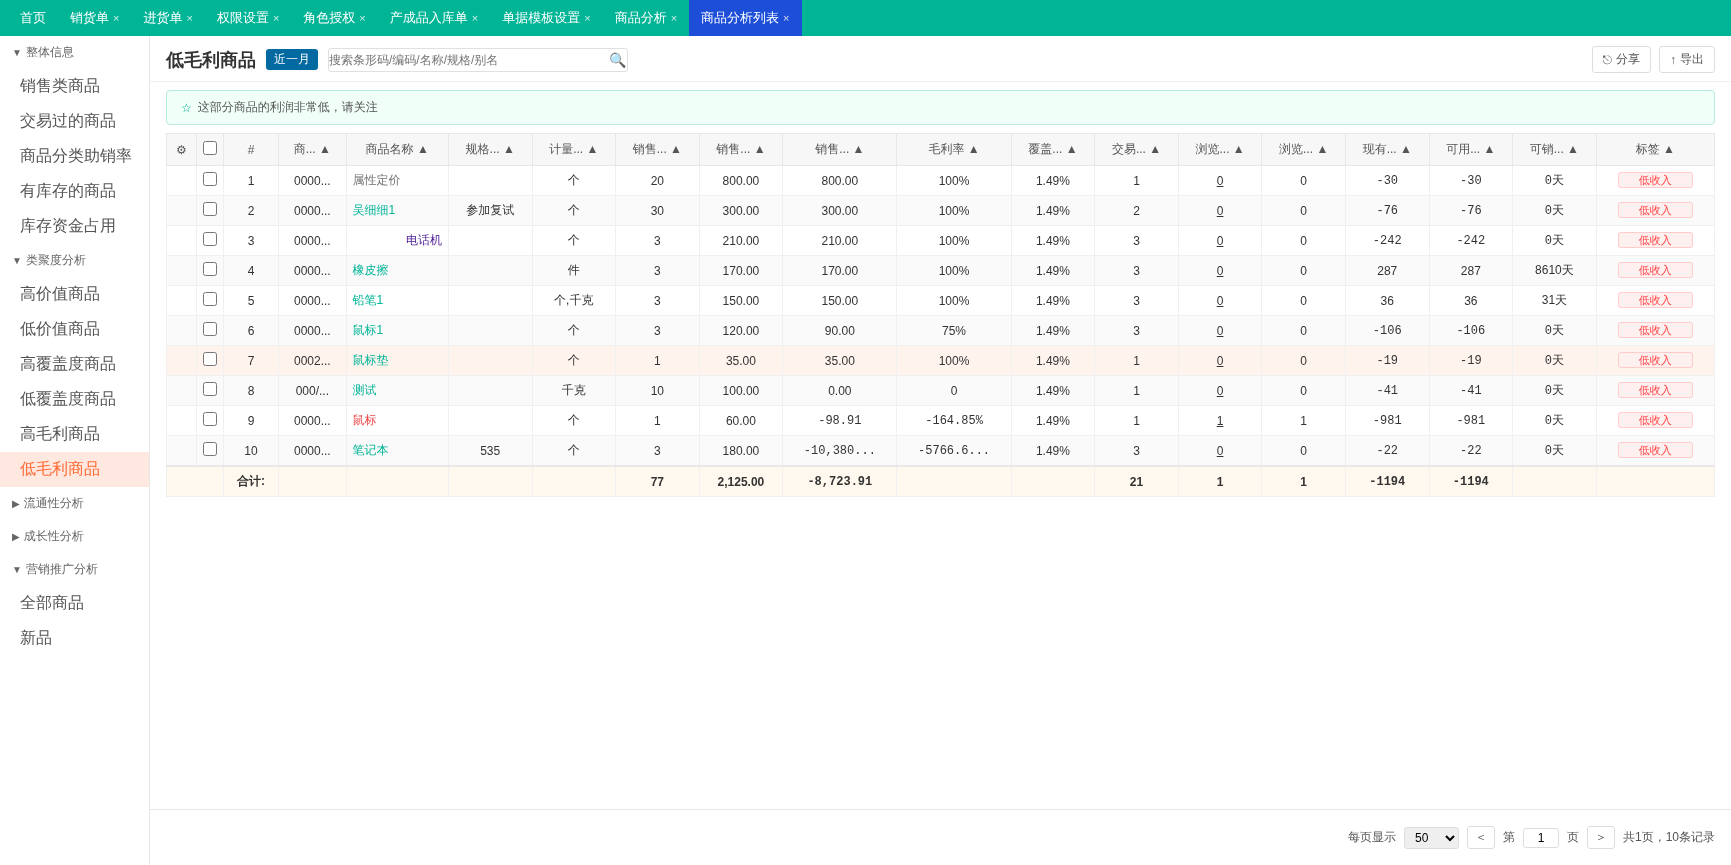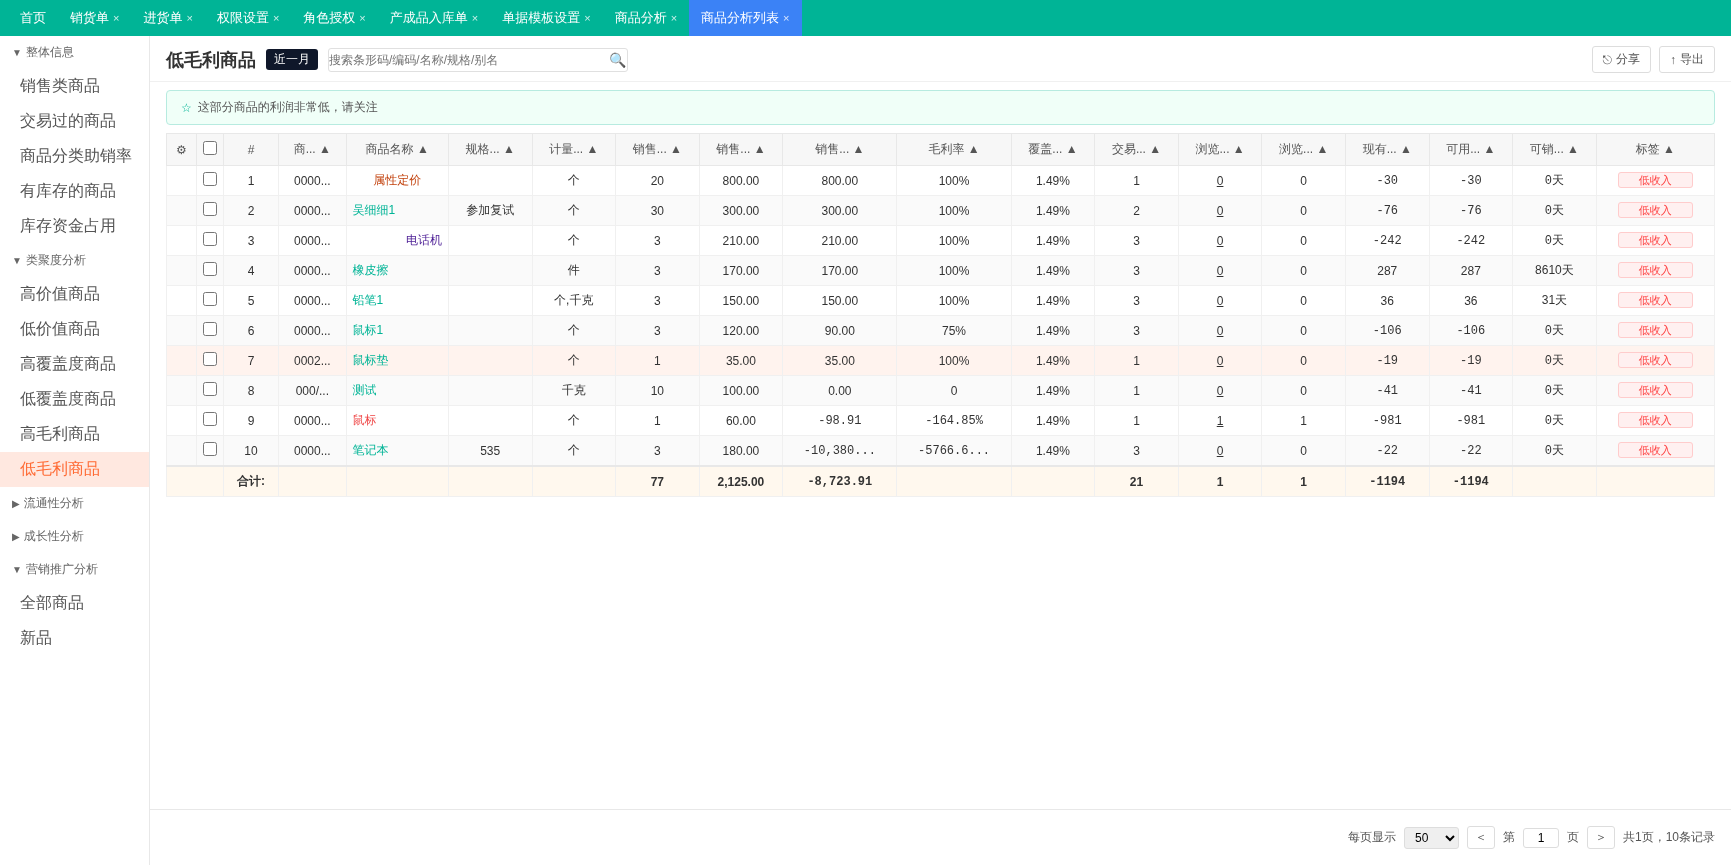--- a/index.html
+++ b/index.html
@@ -16,21 +16,21 @@
     .top-nav .nav-item {
       color: #fff;
       padding: 0 12px;
       height: 36px;
       display: flex;
       align-items: center;
       cursor: pointer;
       font-size: 13px;
       white-space: nowrap;
     }
-    .top-nav .nav-item.active { background: #3b82f6; }
+    .top-nav .nav-item.active { background: #1d4ed8; }
     .top-nav .nav-item .close-x { margin-left: 4px; font-size: 11px; opacity: 0.8; }
 
     
     .main-layout {
       display: flex;
       height: calc(100vh - 36px);
     }
 
     
     .sidebar {
@@ -74,21 +74,21 @@
       padding: 10px 16px 8px;
       border-bottom: 1px solid #f0f0f0;
       gap: 10px;
     }
     .page-title {
       font-size: 18px;
       font-weight: bold;
       color: #333;
     }
     .tag-recent {
-      background: #0f172a;
+      background: #0369a1;
       color: #fff;
       border-radius: 3px;
       padding: 2px 8px;
       font-size: 12px;
     }
     .search-box {
       display: flex;
       align-items: center;
       border: 1px solid #e0e0e0;
       border-radius: 3px;
@@ -364,21 +364,21 @@
             <th>可销... ▲</th>
             <th>标签 ▲</th>
           </tr>
         </thead>
         <tbody id="table-body">
         <tr>
       <td></td>
       <td><input type="checkbox" class="checkbox" style=""></td>
       <td>1</td>
       <td>0000...</td>
-      <td style="text-align:center;color:#c2410c;cursor:pointer">属性定价</td>
+      <td style="text-align:left;color:#737373;cursor:pointer">属性定价</td>
       <td></td>
       <td>个</td>
       <td>20</td>
       <td>800.00</td>
       <td class="">800.00</td>
       <td class="">100%</td>
       <td>1.49%</td>
       <td>1</td>
       <td class="link-underline">0</td>
       <td>0</td>

